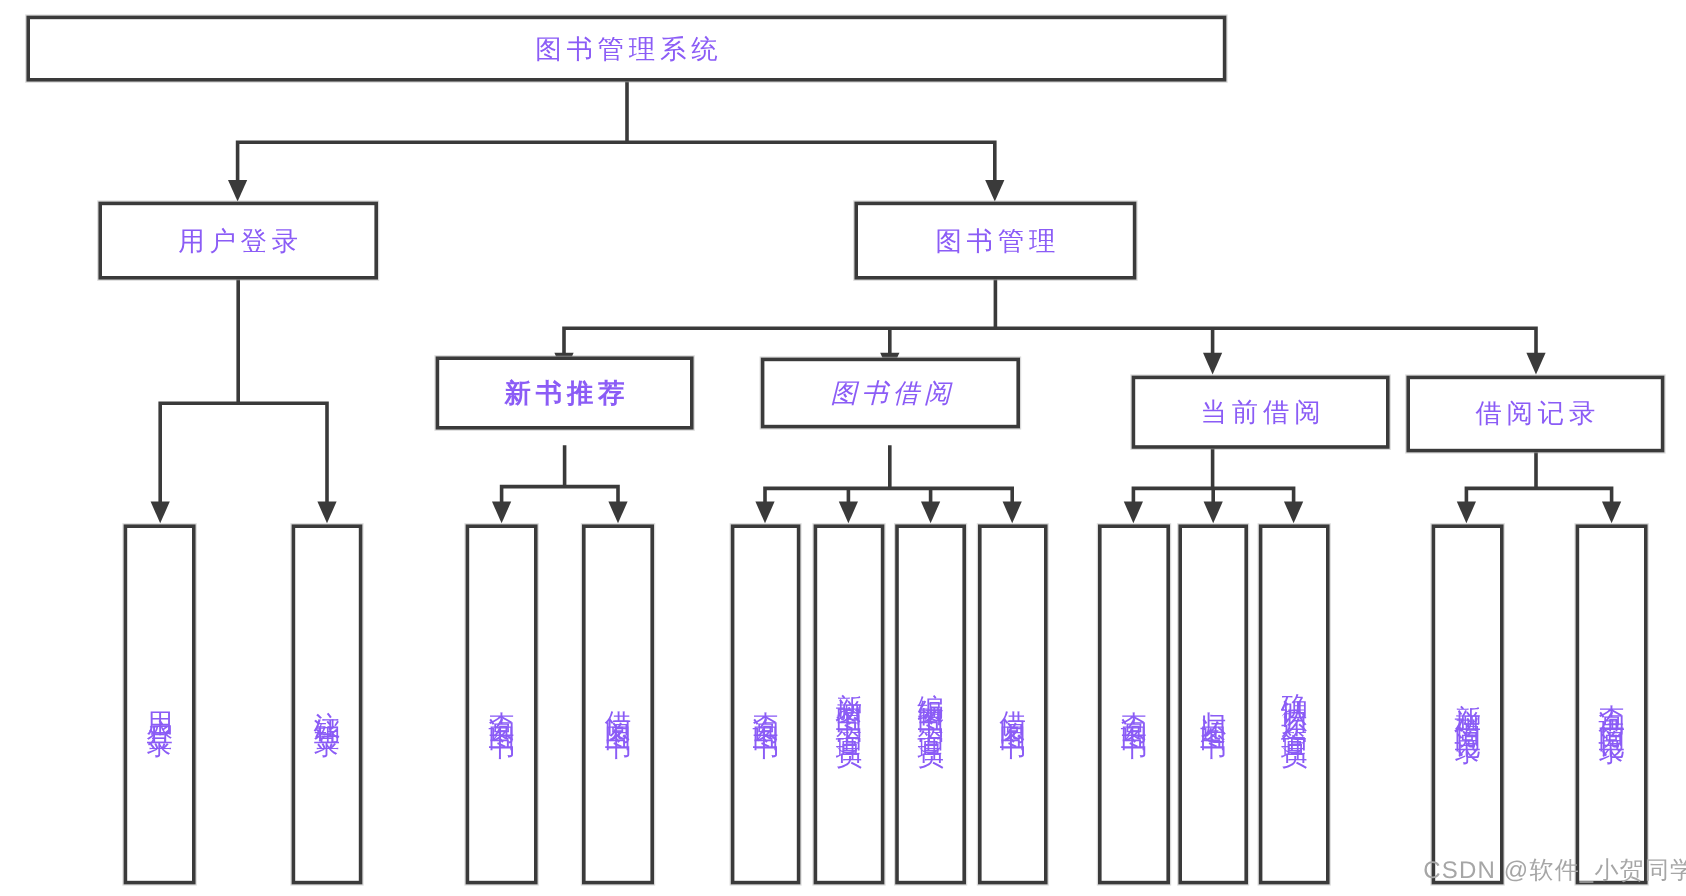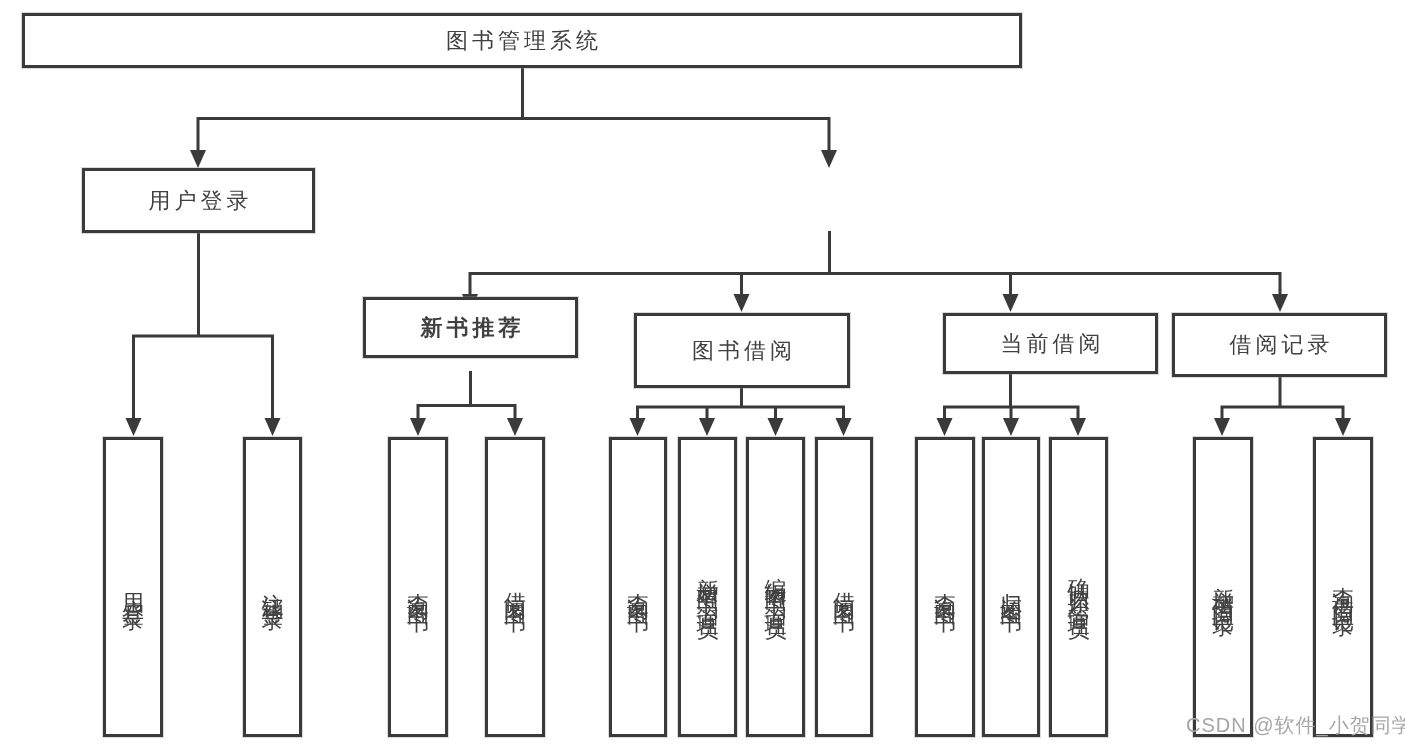--- a/index.html
+++ b/index.html
@@ -24,41 +24,41 @@
   #connectors polygon { fill: #3a3a3a; stroke: none; }
   .box {
     position: absolute;
     box-sizing: border-box;
     background: #ffffff;
     border: 3px solid #3a3a3a;
     box-shadow: 0 0 0 1px rgba(150,150,150,0.35);
     display: flex;
     align-items: center;
     justify-content: center;
-    color: #404040;
+    color: #8b5cf6;
   }
   .h-label {
     font-size: 22px;
     letter-spacing: 4px;
     text-indent: 4px;
     white-space: nowrap;
   }
   .v-label {
     writing-mode: vertical-rl;
     text-orientation: mixed;
     font-size: 22px;
     letter-spacing: 6px;
     white-space: nowrap;
   }
   
   #n-root            { left: 22px;   top: 13px;  width: 1000px; height: 55px; }
   #n-user-login      { left: 82px;   top: 168px; width: 233px;  height: 65px; }
   #n-book-mgmt       { left: 712px;  top: 168px; width: 235px;  height: 65px; }
   #n-new-book-rec    { left: 363px;  top: 297px; width: 215px;  height: 61px; font-weight: bold; }
-  #n-book-borrow     { left: 634px;  top: 313px; width: 216px;  height: 75px; }
+  #n-book-borrow     { left: 634px;  top: 298px; width: 216px;  height: 59px; font-style: italic; }
   #n-current-borrow  { left: 903px;  top: 313px; width: 215px;  height: 61px; margin-left: 40px; }
   #n-borrow-record   { left: 1172px; top: 313px; width: 215px;  height: 64px; text-align: right; }
   .leaf { top: 437px; height: 300px; }
   #lf-user-login     { left: 103px;  width: 60px; }
   #lf-logout         { left: 243px;  width: 59px; }
   #lf-nb-query       { left: 388px;  width: 60px; }
   #lf-nb-borrow      { left: 485px;  width: 60px; }
   #lf-bb-query       { left: 609px;  width: 58px; }
   #lf-bb-add         { left: 678px;  width: 59px; }
   #lf-bb-edit        { left: 746px;  width: 59px; }
@@ -120,20 +120,23 @@
     <polygon points="1335,418 1351,418 1343,436"></polygon>
   </svg>
 
   <div class="box" id="n-root">
     <span class="h-label">图书管理系统</span>
   </div>
 
   <div class="box" id="n-user-login">
     <span class="h-label">用户登录</span>
   </div>
+  <div class="box" id="n-book-mgmt">
+    <span class="h-label">图书管理</span>
+  </div>
 
   <div class="box" id="n-new-book-rec">
     <span class="h-label">新书推荐</span>
   </div>
   <div class="box" id="n-book-borrow">
     <span class="h-label">图书借阅</span>
   </div>
   <div class="box" id="n-current-borrow">
     <span class="h-label">当前借阅</span>
   </div>

